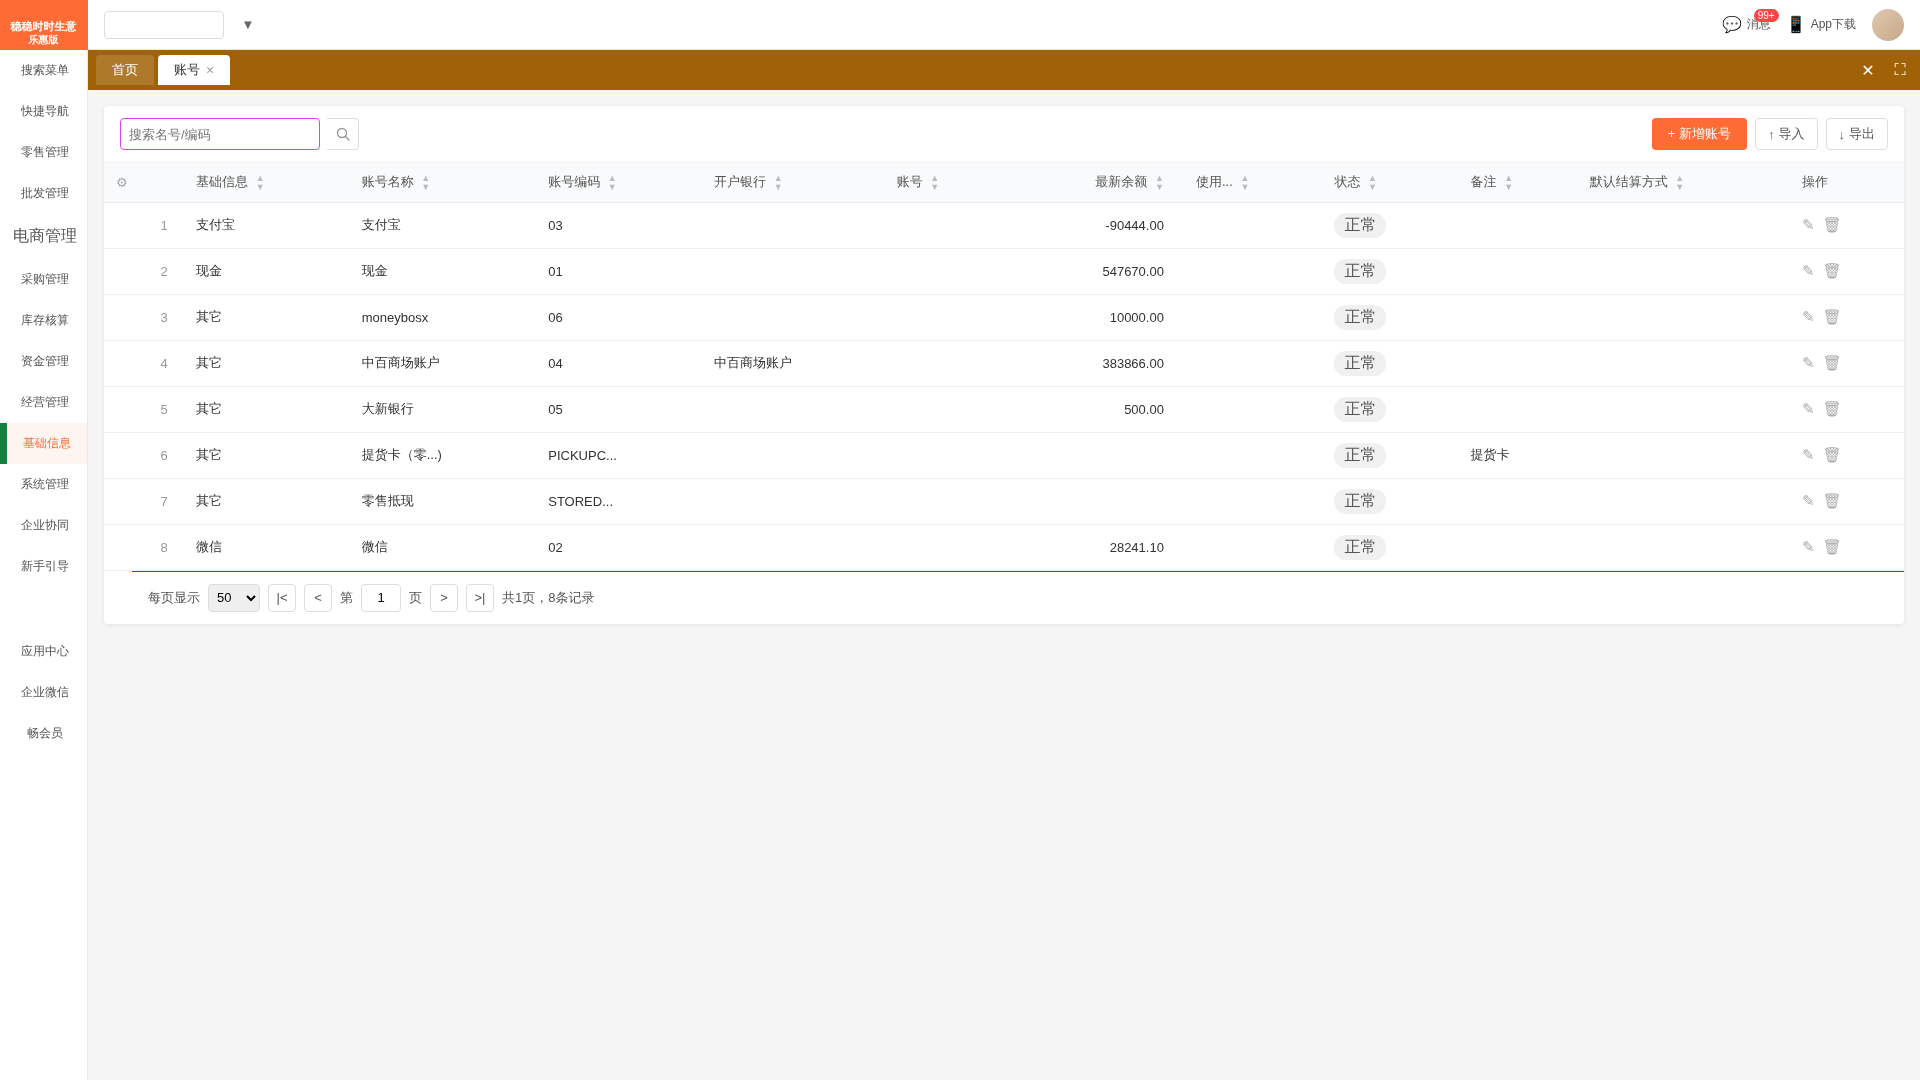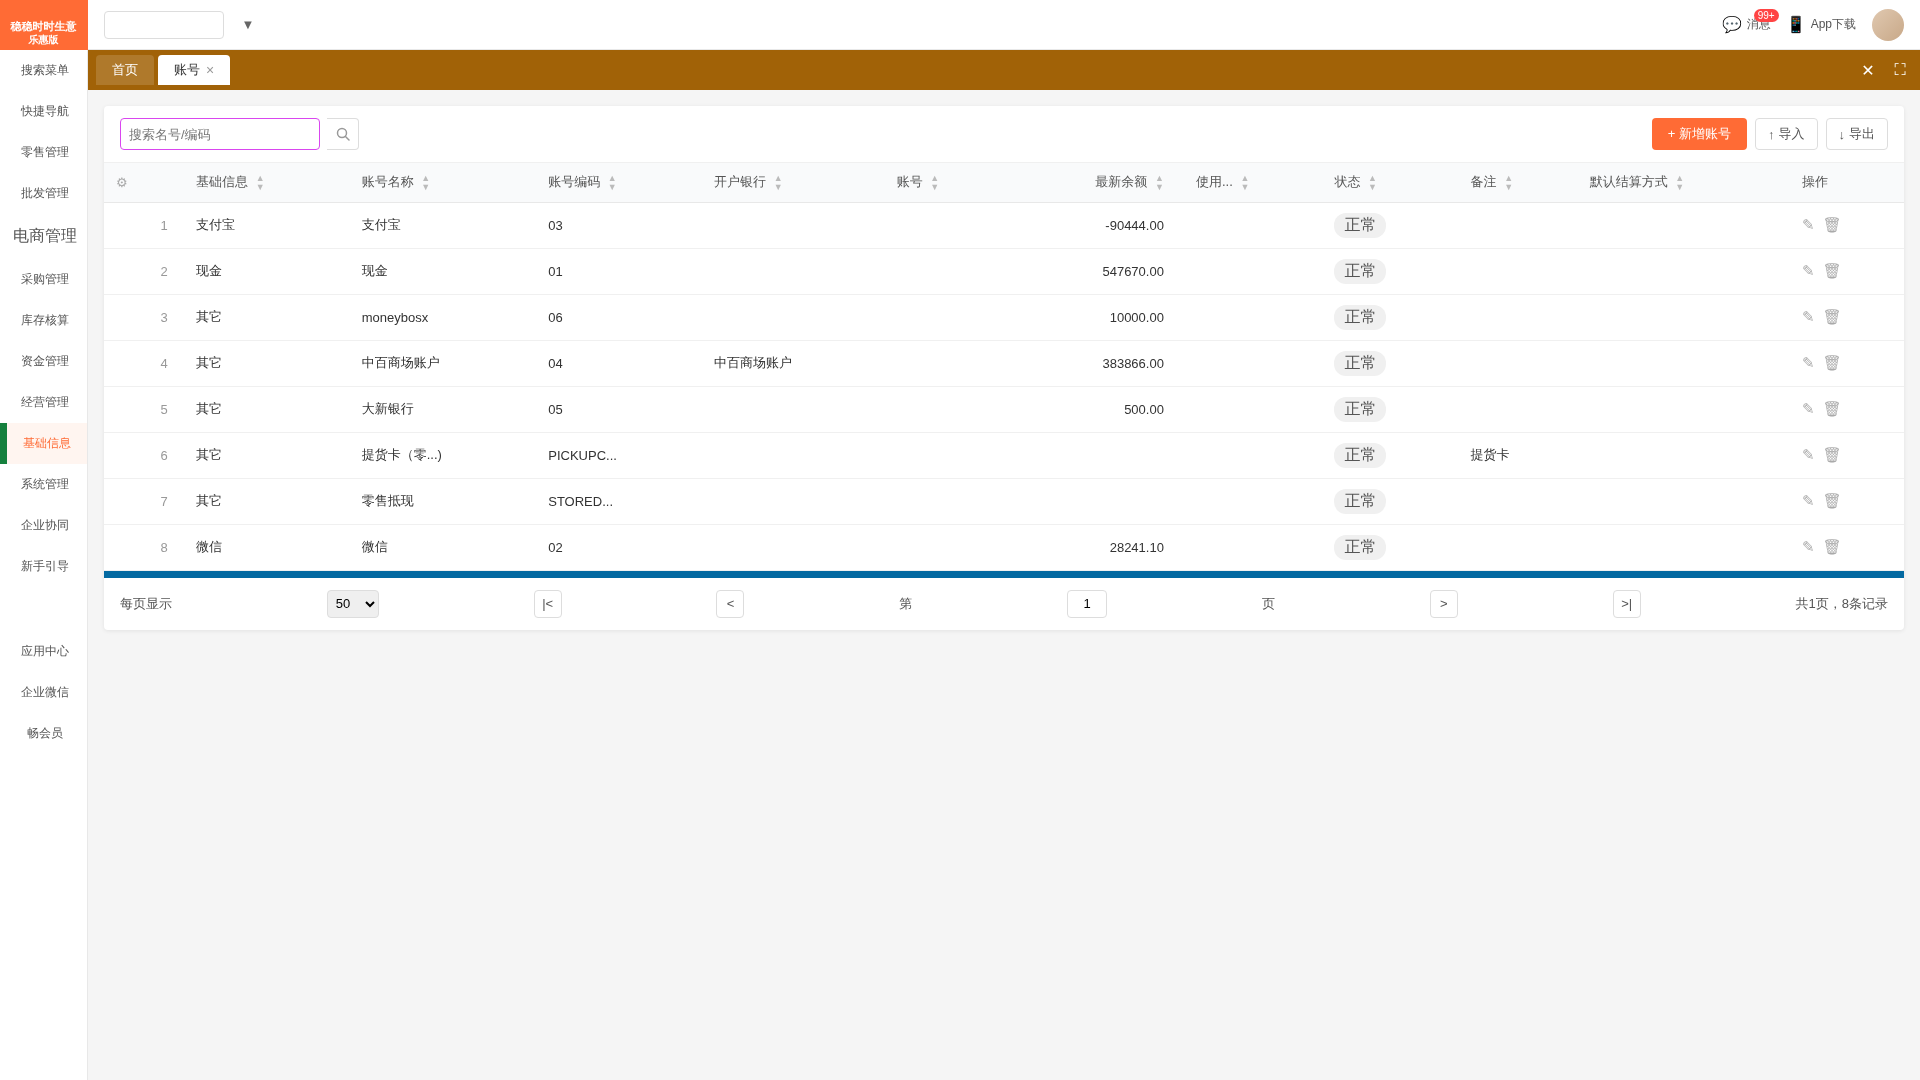--- a/index.html
+++ b/index.html
@@ -338,26 +338,27 @@
     .action-icon {
       cursor: pointer;
       color: #aaa;
       font-size: 15px;
     }
 
     
     .pagination {
       display: flex;
       align-items: center;
-      justify-content: space-between;
+      justify-content: flex-start;
       padding: 12px 16px;
-      border-top: 7px solid #0369a1;
+      border-top: 1px solid #0369a1;
       gap: 8px;
       font-size: 13px;
       color: #555;
+      margin-left: 28px;
     }
     .page-size-label { color: #555; }
     .page-size-select {
       height: 28px;
       border: 1px solid #ddd;
       border-radius: 4px;
       padding: 0 4px;
       font-size: 13px;
       outline: none;
     }

